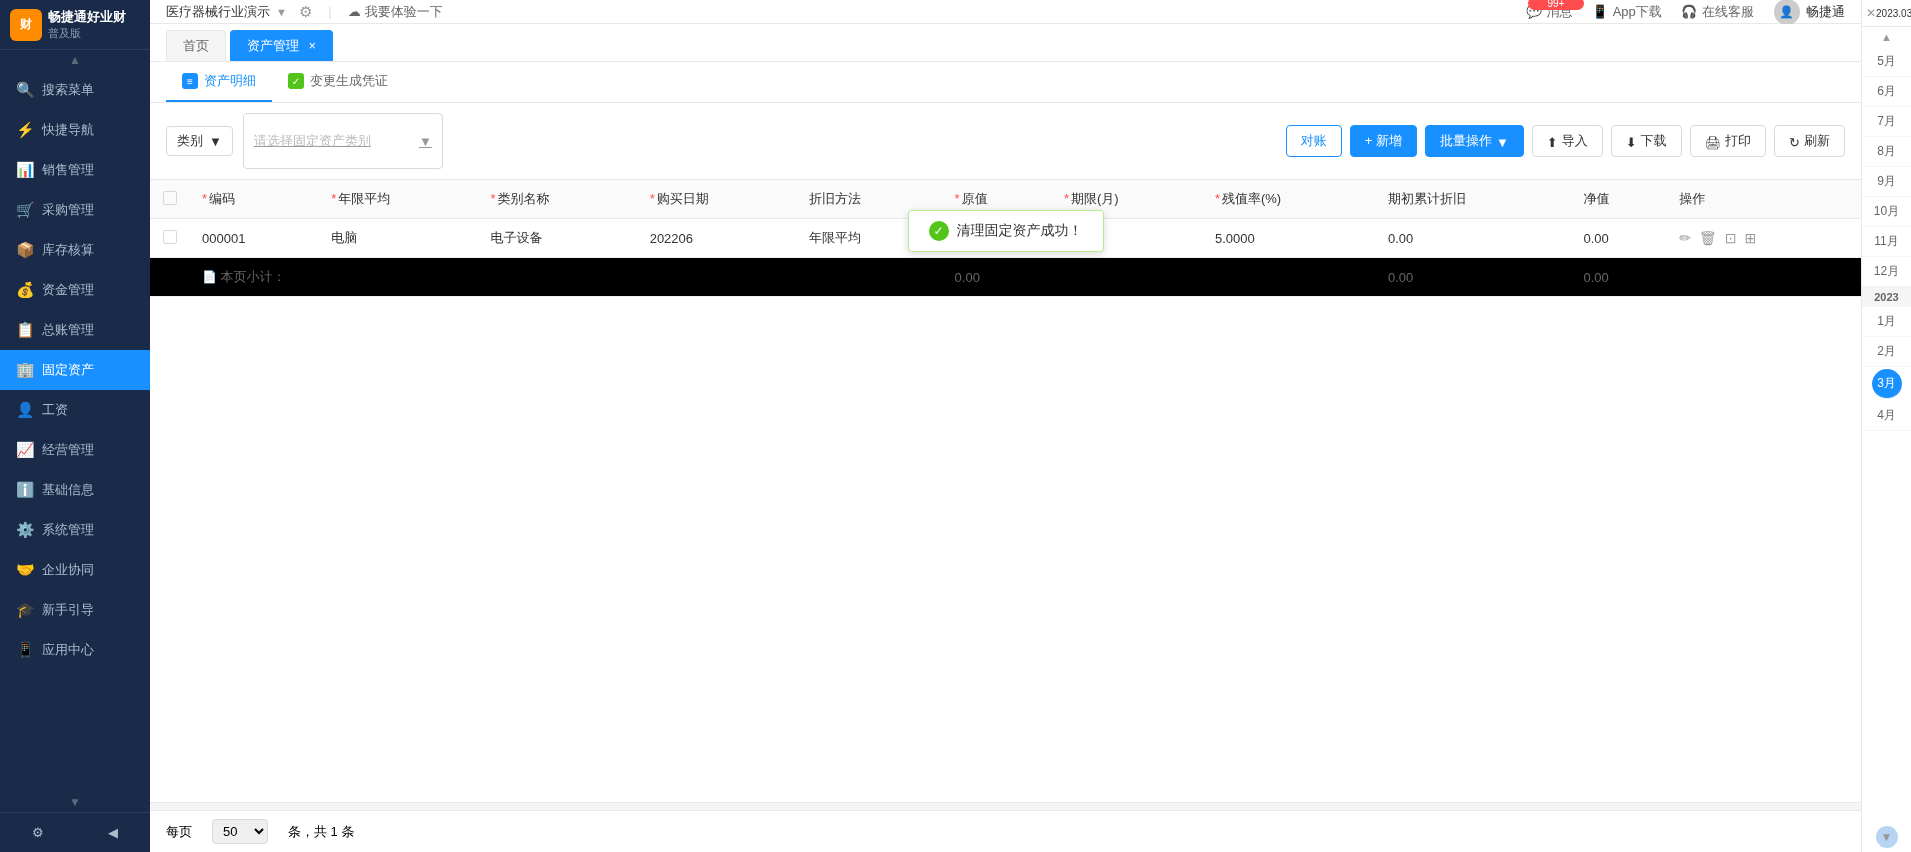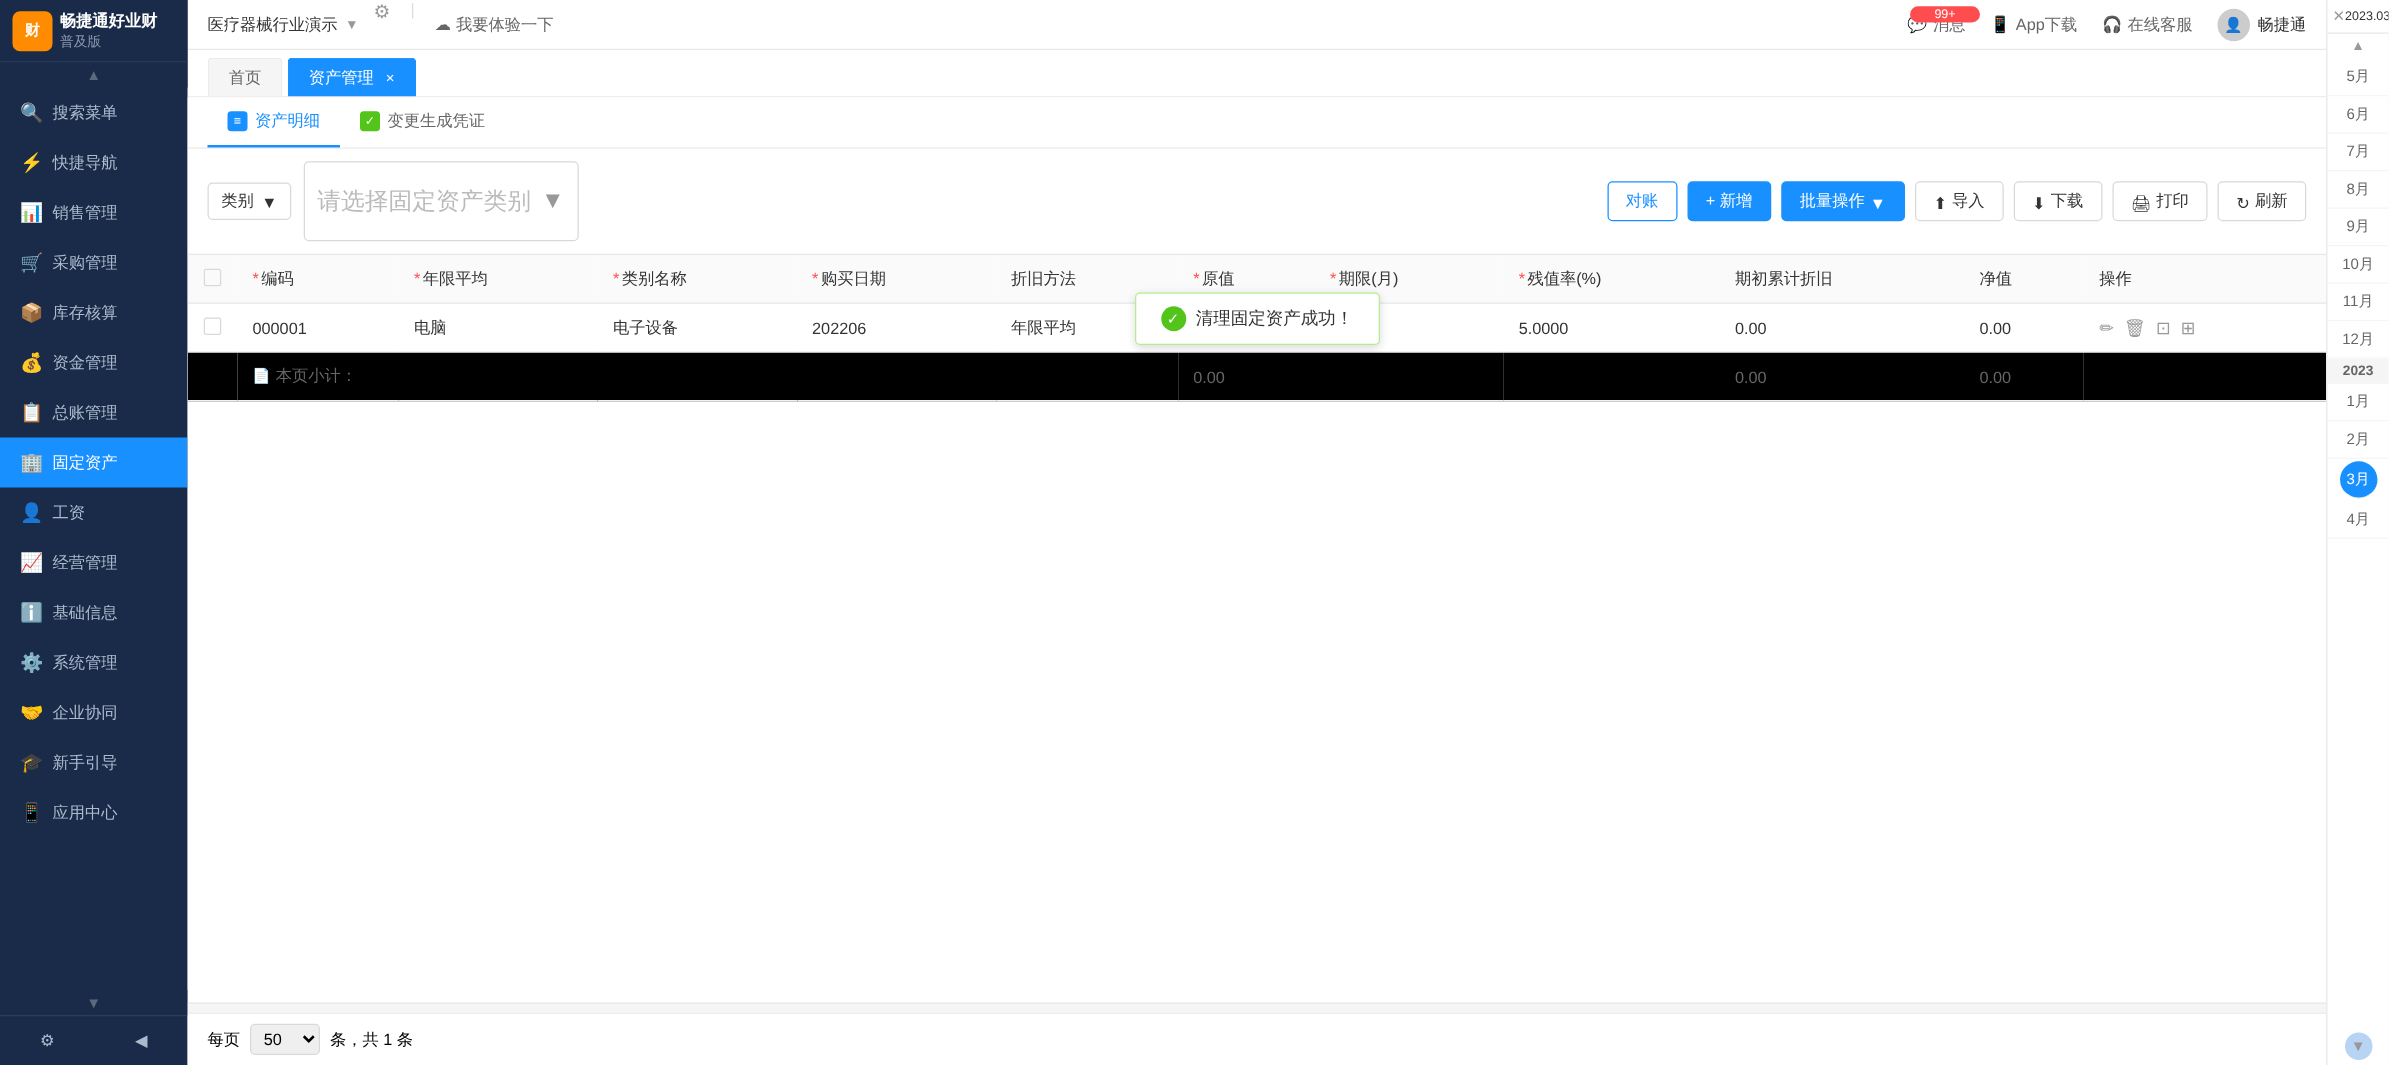--- a/index.html
+++ b/index.html
@@ -69,22 +69,23 @@
       flex: 1;
       display: flex;
       flex-direction: column;
       overflow: hidden;
       background: #f0f2f5;
     }
 
     
     .topbar {
       background: white;
-      height: 40px;
-      display: flex;
+      height: 24px;
+      display: flex;
+      align-items: center;
       padding: 0 16px;
       border-bottom: 1px solid #e8e8e8;
       gap: 12px;
       flex-shrink: 0;
     }
     .topbar-title {
       display: flex; align-items: center; gap: 6px;
       font-size: 13px; color: #333; font-weight: 500;
     }
     .topbar-title .dropdown-arrow { color: #999; font-size: 11px; }
@@ -243,25 +244,26 @@
       cursor: pointer;
       font-size: 13px;
       color: #333;
     }
     .filter-input {
       display: flex; align-items: center;
       border: 1px solid #d9d9d9;
       border-radius: 4px;
       padding: 18px 10px;
       background: white;
-      font-size: 19px;
+      font-size: 13px;
       color: #999;
       min-width: 200px;
       cursor: pointer;
       gap: 8px;
+      text-decoration: underline;
     }
     .filter-input .arrow { margin-left: auto; color: #999; }
 
     
     .table-wrap {
       flex: 1;
       overflow: auto;
       position: relative;
     }
     table {
@@ -332,21 +334,21 @@
     }
     .action-icon {
       color: #999; cursor: pointer; font-size: 14px;
     }
 
     
     .pagination-bar {
       padding: 8px 16px;
       display: flex;
       align-items: center;
-      gap: 8px;
+      gap: 20px;
       border-top: 1px solid #e8e8e8;
       background: white;
       flex-shrink: 0;
     }
     .page-size-select {
       border: 1px solid #d9d9d9;
       border-radius: 4px;
       padding: 3px 6px;
       font-size: 13px;
       cursor: pointer;

